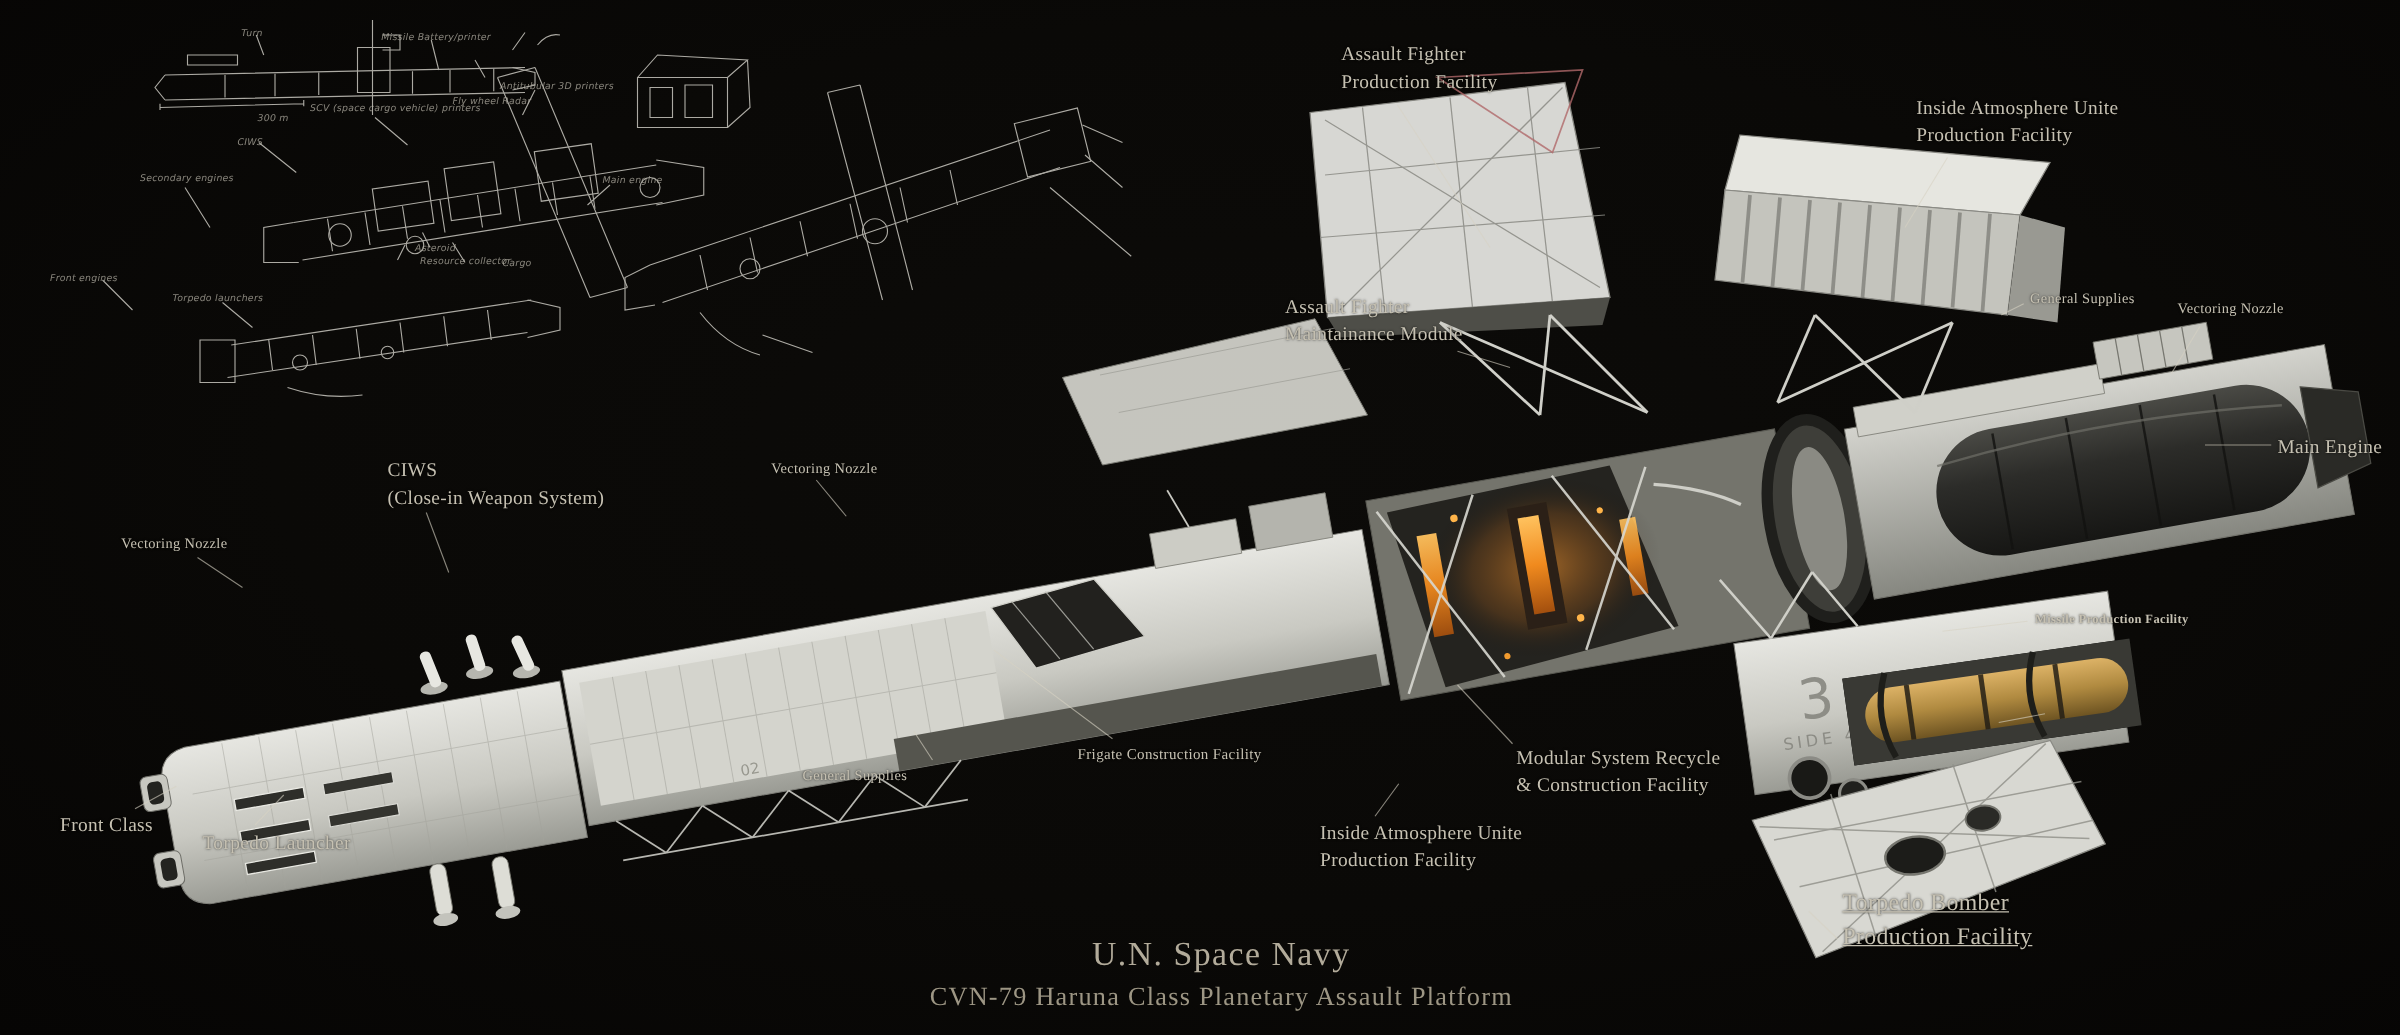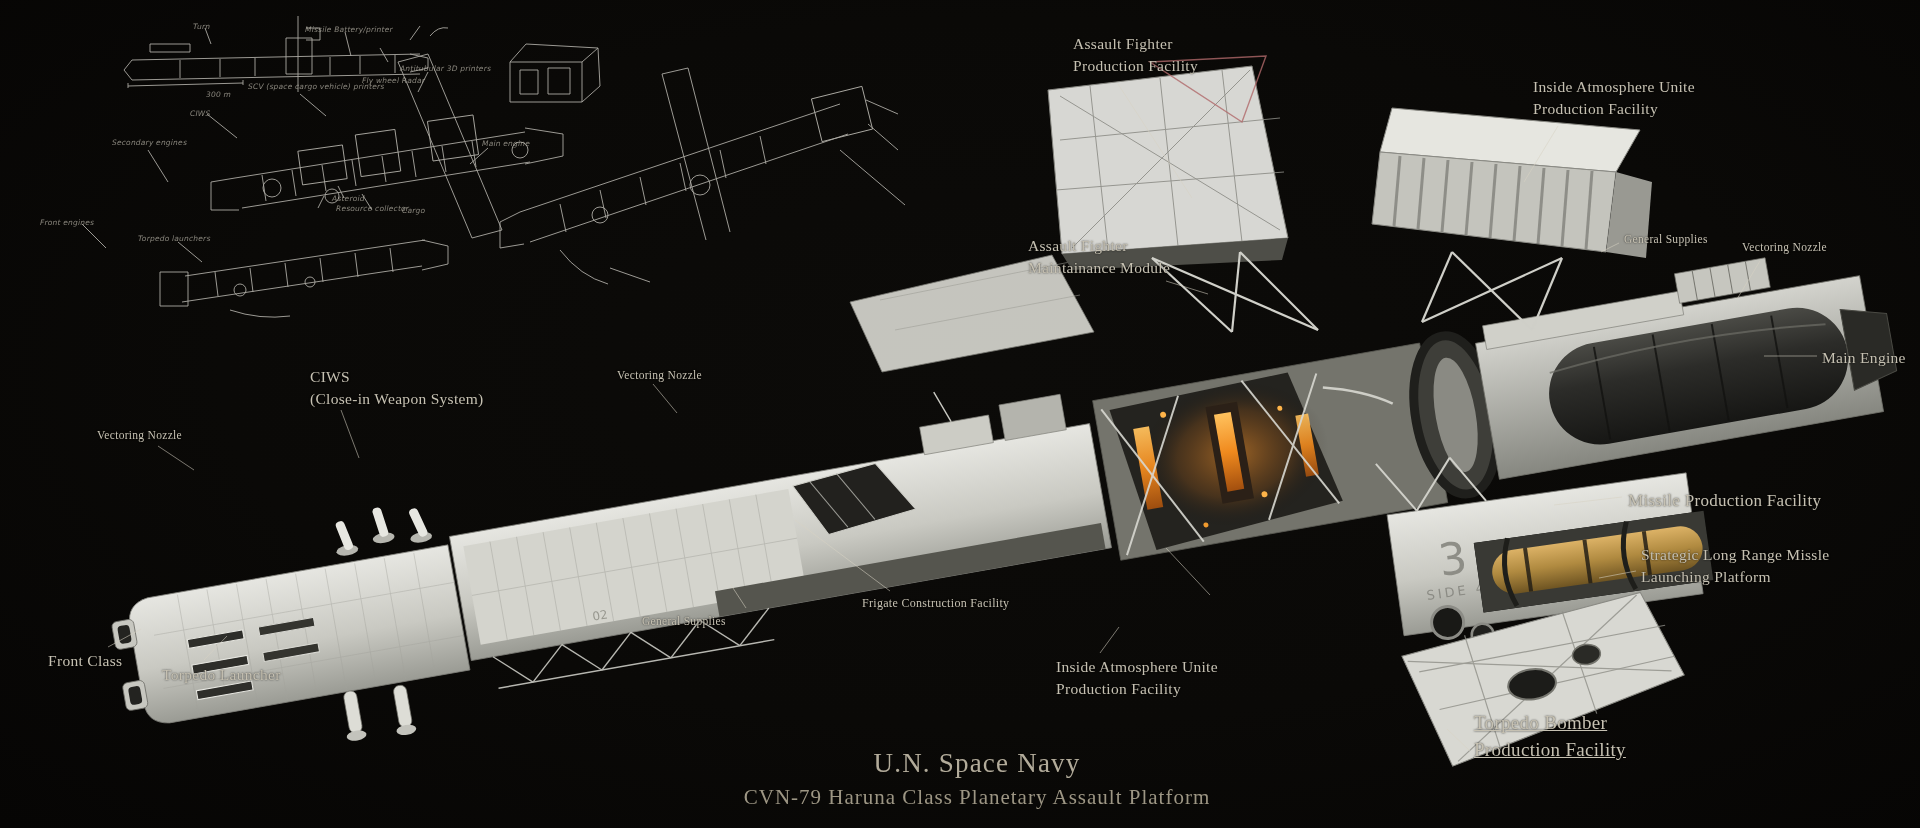--- a/index.html
+++ b/index.html
@@ -391,32 +391,32 @@
       <div class="ship-label" style="left: 310px; top: 366px; font-size: 15.5px;">
         <div>CIWS</div>
         <div>(Close-in Weapon System)</div>
       </div>
       <div class="ship-label" style="left: 617px; top: 367px; font-size: 11.5px;">
         <div>Vectoring Nozzle</div>
       </div>
       <div class="ship-label" style="left: 97px; top: 427px; font-size: 11.5px;">
         <div>Vectoring Nozzle</div>
       </div>
-      <div class="ship-label" style="left: 1628px; top: 489px; font-size: 17px;">
+      <div class="ship-label" style="left: 1628px; top: 489px; font-size: 10px; font-weight: bold;">
         <div>Missile Production Facility</div>
-      </div>
-      <div class="ship-label" style="left: 1641px; top: 544px; font-size: 15.5px;">
-        <div>Strategic Long Range Missle</div>
-        <div>Launching Platform</div>
       </div>
       <div class="ship-label" style="left: 862px; top: 595px; font-size: 12px;">
         <div>Frigate Construction Facility</div>
       </div>
       <div class="ship-label" style="left: 642px; top: 613px; font-size: 11.5px;">
         <div>General Supplies</div>
+      </div>
+      <div class="ship-label" style="left: 1213px; top: 596px; font-size: 15.5px;">
+        <div>Modular System Recycle</div>
+        <div>&amp; Construction Facility</div>
       </div>
       <div class="ship-label" style="left: 1056px; top: 656px; font-size: 15.5px;">
         <div>Inside Atmosphere Unite</div>
         <div>Production Facility</div>
       </div>
       <div class="ship-label" style="left: 48px; top: 650px; font-size: 15.5px;">
         <div>Front Class</div>
       </div>
       <div class="ship-label" style="left: 162px; top: 664px; font-size: 15.5px;">
         <div>Torpedo Launcher</div>

